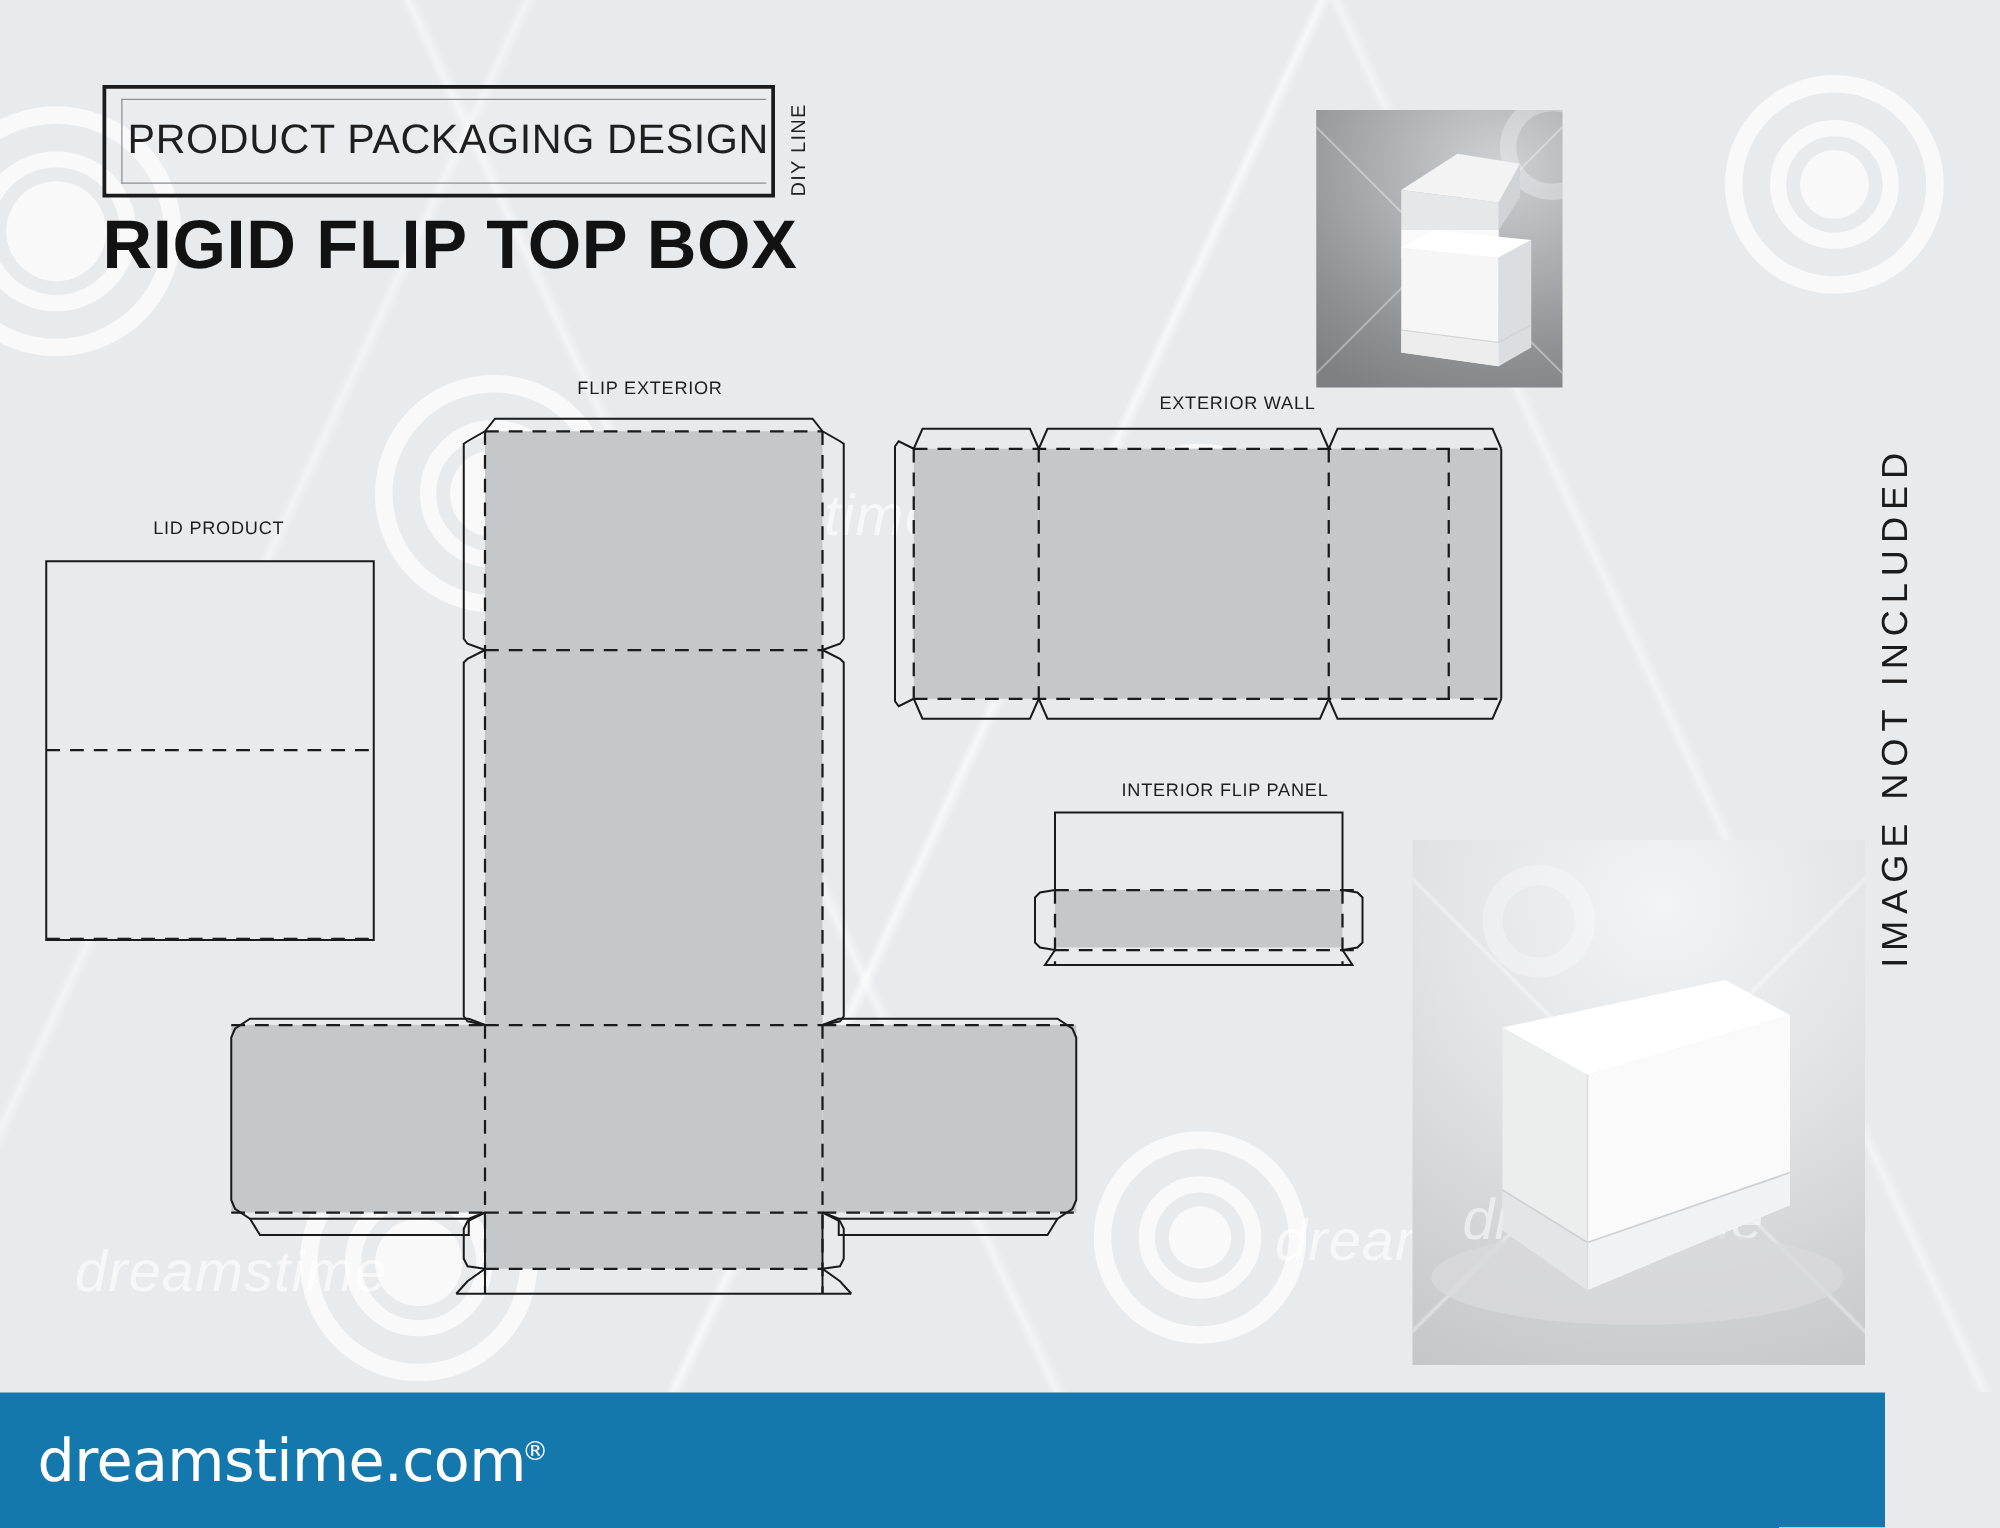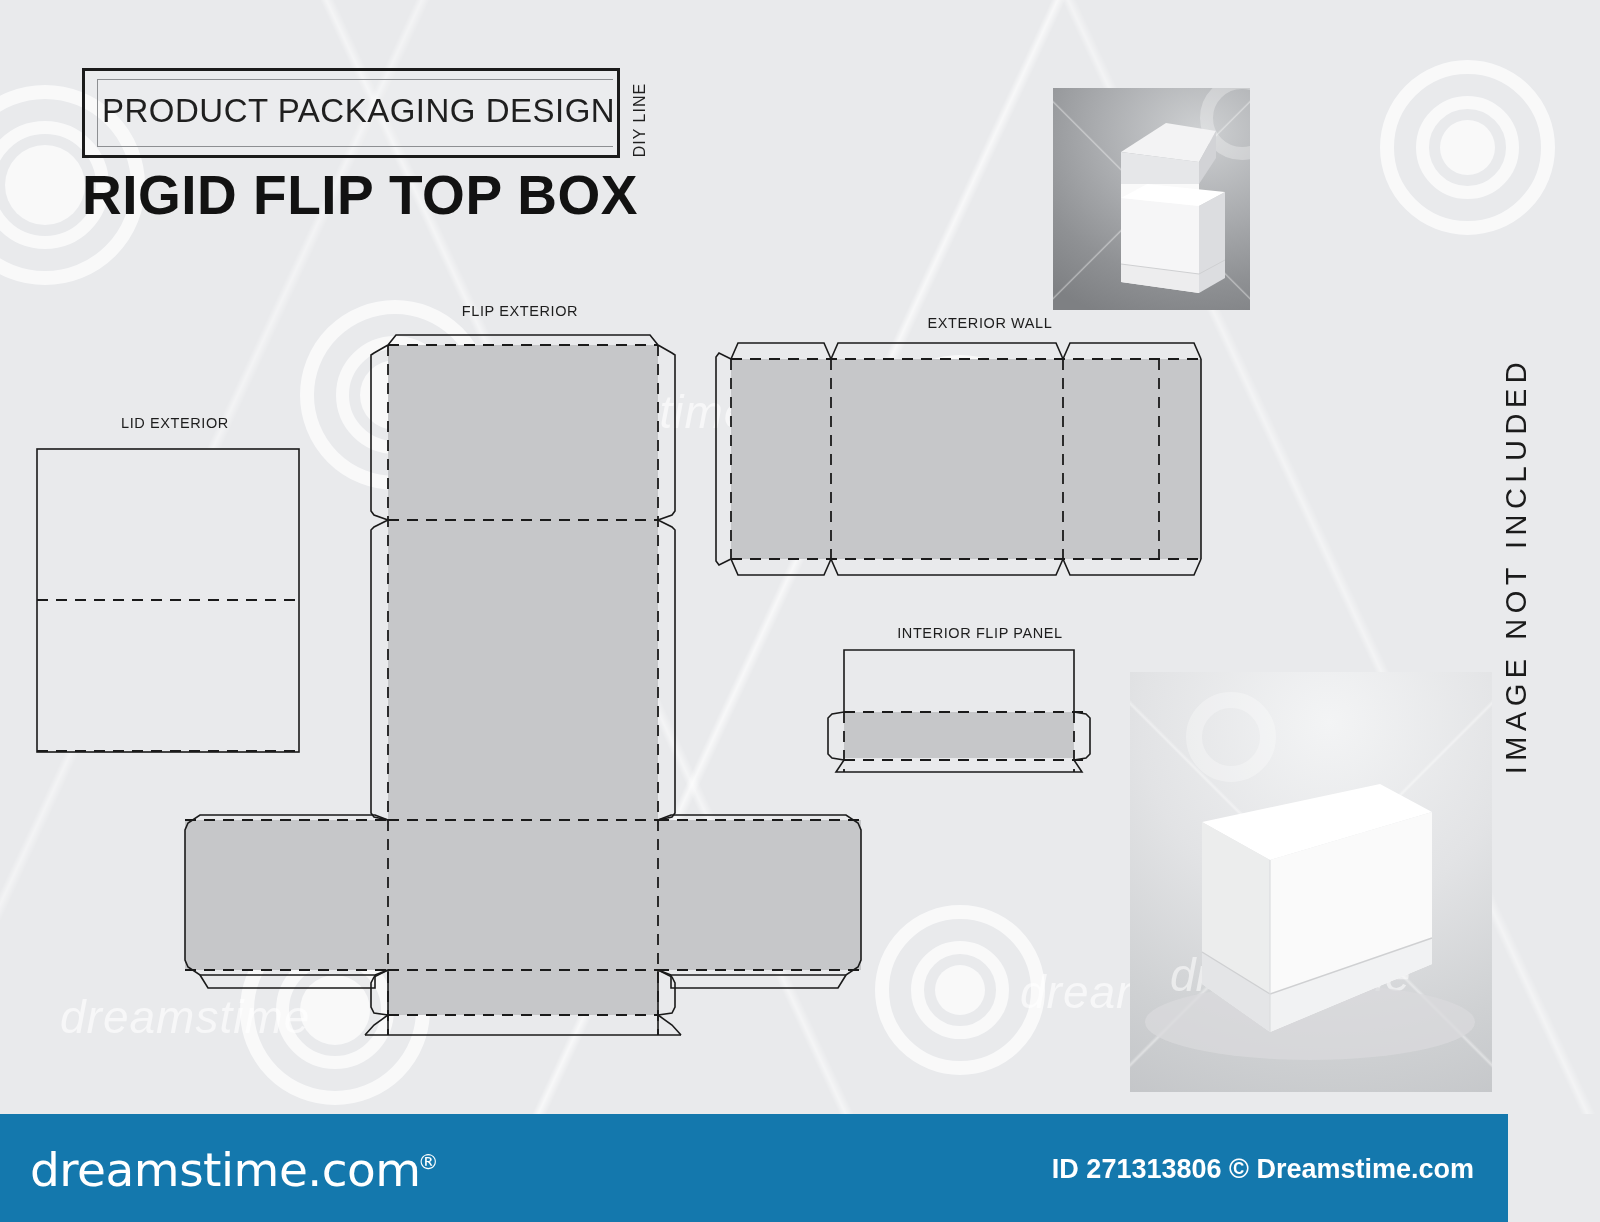--- a/index.html
+++ b/index.html
@@ -173,21 +173,21 @@
   <div id="maintitle">RIGID FLIP TOP BOX</div>
   <div id="subtitle">PRODUCT PACKAGING DESIGN</div>
   <div id="diy-line">
     <span>DIY LINE</span>
   </div>
 
   <div id="not-included">
     <span>IMAGE NOT INCLUDED</span>
   </div>
 
-  <div class="caption" style="left:40px; top:415px; width:270px;">LID EXTERIOR</div>
+  <div class="caption" style="left:40px; top:415px; width:270px;">LID PRODUCT</div>
   <div class="dieline" style="left:36px; top:448px;">
     <svg width="264" height="305" viewBox="0 0 264 305">
       <rect class="panel-white" x="1" y="1" width="262" height="303"></rect>
       <rect class="cut" x="1" y="1" width="262" height="303"></rect>
       <line class="fold" x1="1" y1="152" x2="263" y2="152"></line>
       <line class="fold" x1="1" y1="303" x2="263" y2="303"></line>
     </svg>
   </div>
 
   <div class="caption" style="left:365px; top:303px; width:310px;">FLIP EXTERIOR</div>
@@ -337,14 +337,13 @@
       <line x1="140" y1="322" x2="302" y2="266" stroke="#cfd0d2" stroke-width="1.4"></line>
       <line x1="140" y1="188" x2="140" y2="360" stroke="#dcdddf" stroke-width="1.2"></line>
     </svg>
   </div>
 </div>
 
 <div id="footer">
   <div id="ds-logo">
     <span>dreamstime.com</span><span class="reg">®</span>
   </div>
-  <div id="ds-id">ID 271313806 © Dreamstime.com</div>
 </div>
 
 </body></html>

